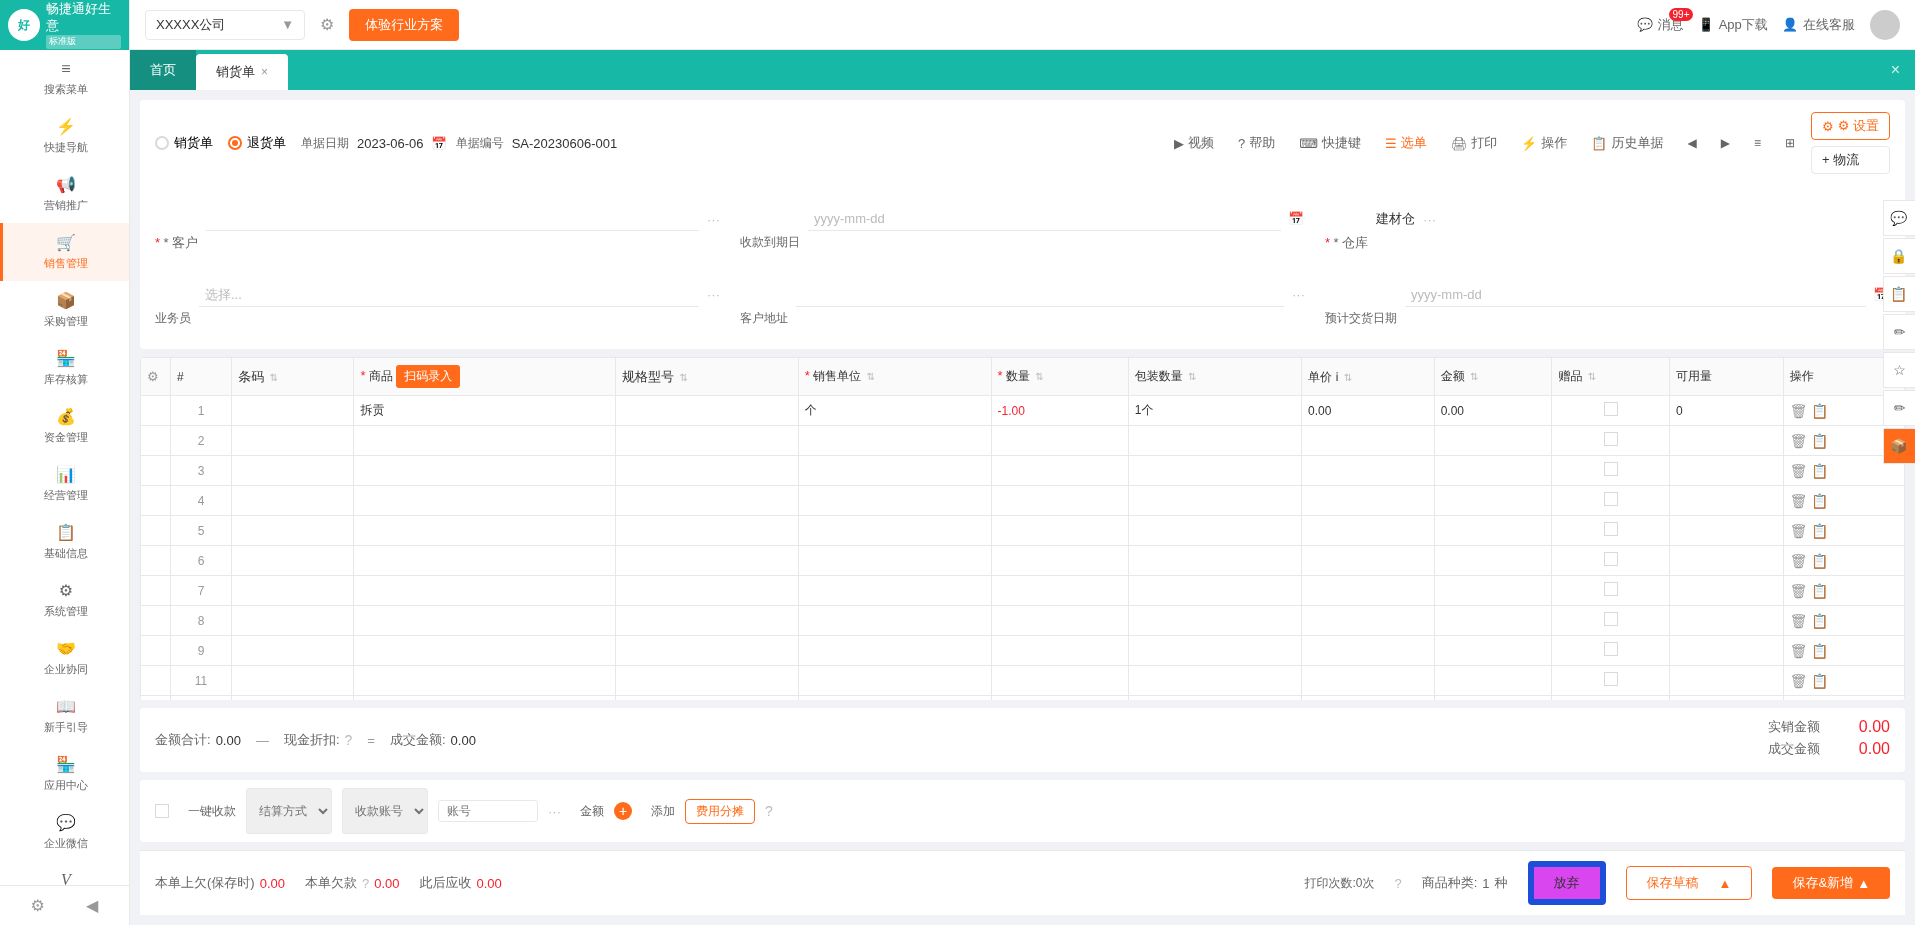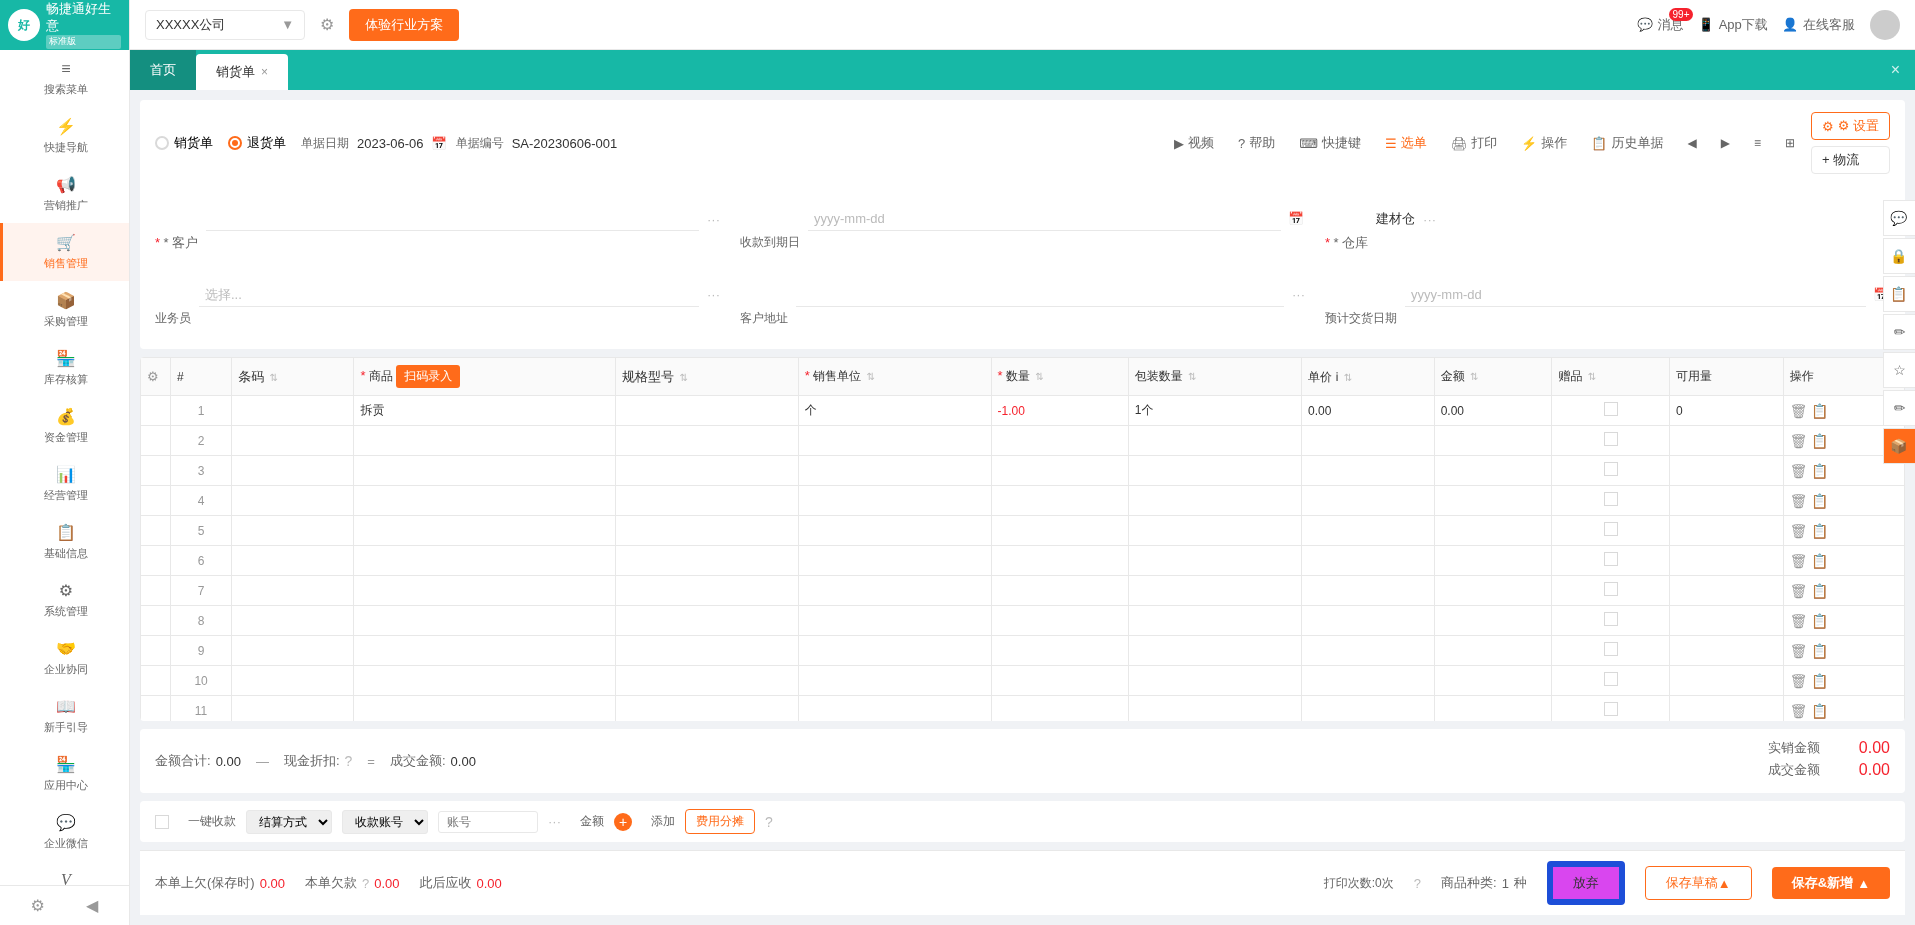--- a/index.html
+++ b/index.html
@@ -94,37 +94,37 @@
     .bottom-summary { background: #fff; border-radius: 4px; padding: 10px 15px; display: flex; align-items: center; gap: 15px; flex-shrink: 0; }
     .summary-item { display: flex; align-items: center; gap: 5px; font-size: 12px; color: #666; }
     .summary-value { color: #333; }
     .summary-dash { color: #999; }
     .summary-eq { color: #999; }
 
     
     .payment-row { background: #fff; border-radius: 4px; padding: 8px 15px; display: flex; align-items: center; gap: 10px; flex-shrink: 0; }
     .payment-checkbox { width: 14px; height: 14px; border: 1px solid #d9d9d9; display: inline-flex; }
     .payment-label { font-size: 12px; color: #666; margin-left: 9px; }
-    .payment-select { border: 1px solid #e8e8e8; border-radius: 3px; padding: 3px 8px; font-size: 12px; color: #000000; }
+    .payment-select { border: 1px solid #e8e8e8; border-radius: 3px; padding: 14px 8px; font-size: 12px; color: #737373; }
     .payment-input { border: 1px solid #e8e8e8; border-radius: 3px; padding: 3px 8px; font-size: 12px; color: #333; width: 100px; }
     .payment-more { color: #bbb; cursor: pointer; }
     .fee-btn { border: 1px solid #ff6b1a; color: #ff6b1a; border-radius: 4px; padding: 3px 10px; cursor: pointer; font-size: 12px; background: none; }
     .add-btn { background: #ff6b1a; color: #fff; border: none; border-radius: 50%; width: 18px; height: 18px; cursor: pointer; font-size: 14px; display: flex; align-items: center; justify-content: center; }
     .help-icon { color: #bbb; cursor: pointer; font-size: 14px; }
 
     
     .footer { background: #fff; border-top: 1px solid #e8e8e8; padding: 10px 15px; display: flex; align-items: center; gap: 20px; flex-shrink: 0; }
     .footer-info { display: flex; align-items: center; gap: 5px; font-size: 12px; color: #666; }
     .footer-value { color: #f5222d; }
     .footer-spacer { flex: 1; }
     .footer-print { font-size: 12px; color: #666; }
     .product-kind { display: flex; align-items: center; gap: 5px; font-size: 12px; color: #666; }
     .footer-btn { border: 6px solid #1d4ed8; border-radius: 4px; padding: 7px 20px; cursor: pointer; font-size: 13px; color: #333; background: #d946ef; }
-    .footer-btn-primary { border: 1px solid #ff6b1a; border-radius: 4px; padding: 7px 20px; cursor: pointer; font-size: 13px; color: #ff6b1a; background: #fff; display: flex; align-items: center; gap: 0; }
-    .footer-btn-orange { background: #ff6b1a; color: #fff; border: none; border-radius: 4px; padding: 7px 20px; cursor: pointer; font-size: 13px; display: flex; align-items: center; gap: 4px; font-weight: bold; }
+    .footer-btn-primary { border: 1px solid #ff6b1a; border-radius: 4px; padding: 7px 20px; cursor: pointer; font-size: 13px; color: #ff6b1a; background: #fff; display: flex; align-items: center; gap: 20px; }
+    .footer-btn-orange { background: #ff6b1a; color: #fff; border: none; border-radius: 4px; padding: 7px 20px; cursor: pointer; font-size: 13px; display: flex; align-items: center; gap: 4px; }
 
     
     .right-summary { margin-left: auto; text-align: right; }
     .right-summary-row { display: flex; align-items: center; justify-content: flex-end; gap: 10px; font-size: 13px; margin-bottom: 4px; margin-left: 32px; }
     .right-summary-label { color: #666; }
     .right-summary-value { color: #f5222d; font-size: 16px; font-weight: 500; min-width: 60px; text-align: right; }
 
     
     .fixed-right { position: fixed; right: 0; top: 200px; display: flex; flex-direction: column; }
     .fixed-right-btn { width: 32px; height: 36px; background: #fff; border: 1px solid #e8e8e8; border-right: none; display: flex; align-items: center; justify-content: center; cursor: pointer; color: #666; font-size: 14px; margin-bottom: 2px; }
@@ -579,40 +579,20 @@
               <td></td>
               <td>
                 <div class="col-ops">
                   <button class="op-btn">🗑</button>
                   <button class="op-btn">📋</button>
                 </div>
               </td>
             </tr>
             <tr>
               <td class="td-center"></td>
-              <td class="td-num td-center">10</td>
-              <td></td>
-              <td></td>
-              <td></td>
-              <td></td>
-              <td class=""></td>
-              <td></td>
-              <td></td>
-              <td></td>
-              <td class="td-center"><div class="checkbox-cell"></div></td>
-              <td></td>
-              <td>
-                <div class="col-ops">
-                  <button class="op-btn">🗑</button>
-                  <button class="op-btn">📋</button>
-                </div>
-              </td>
-            </tr>
-            <tr>
-              <td class="td-center"></td>
               <td class="td-num td-center">11</td>
               <td></td>
               <td></td>
               <td></td>
               <td></td>
               <td class=""></td>
               <td></td>
               <td></td>
               <td></td>
               <td class="td-center"><div class="checkbox-cell"></div></td>

